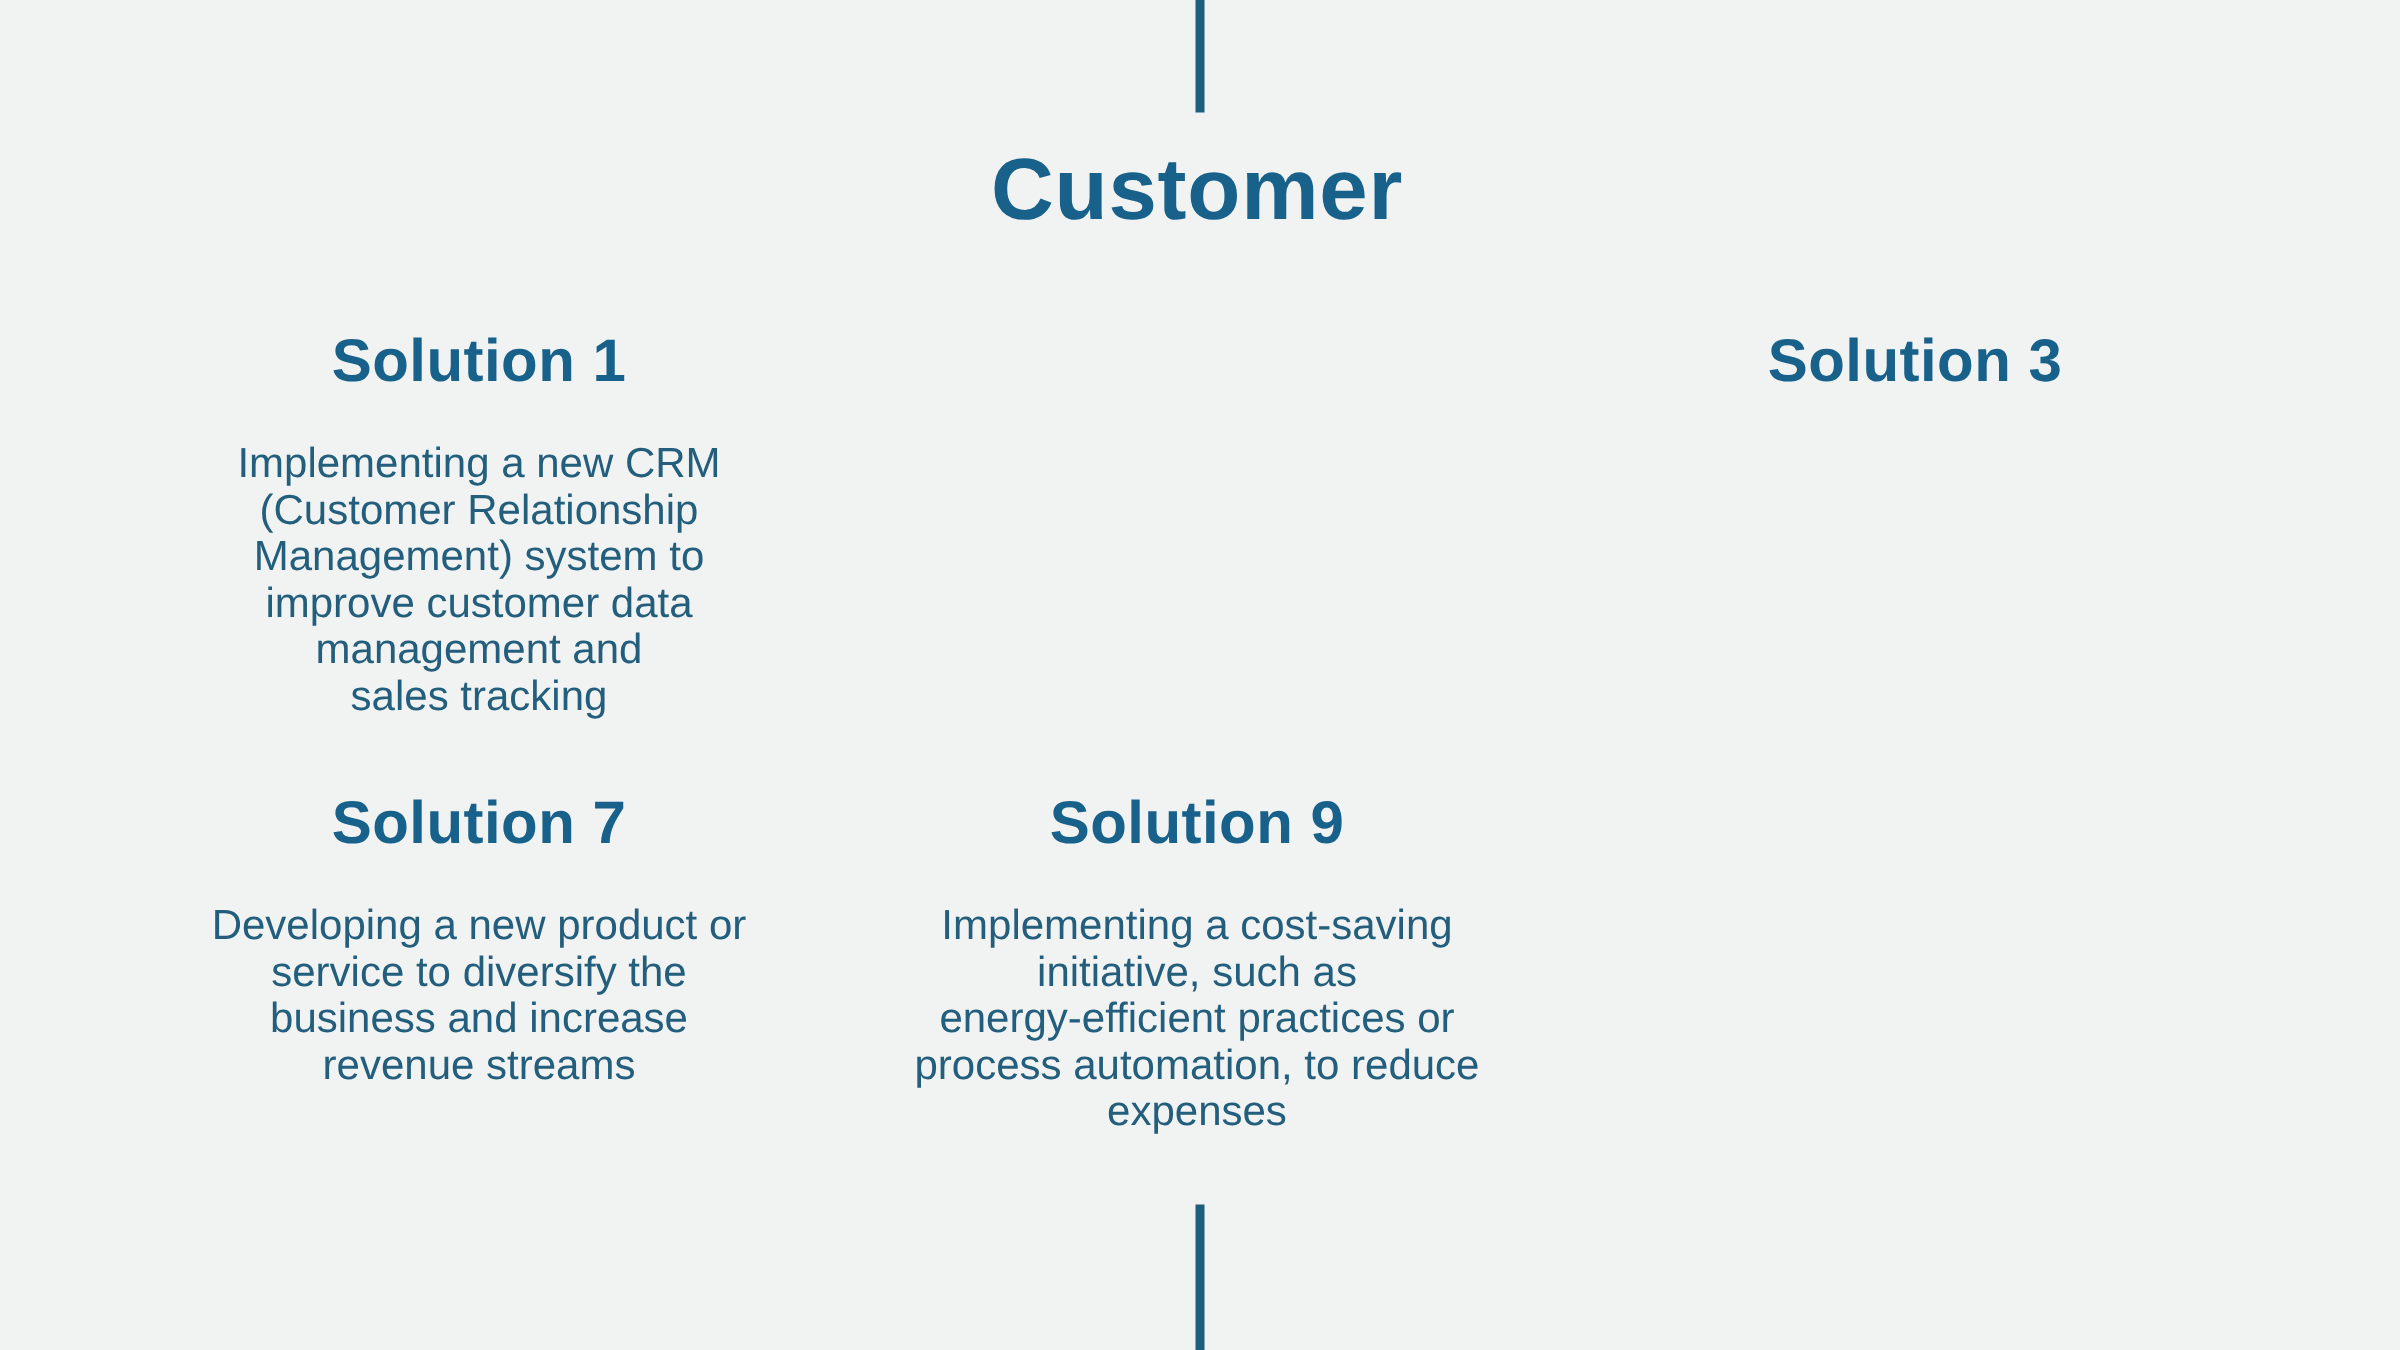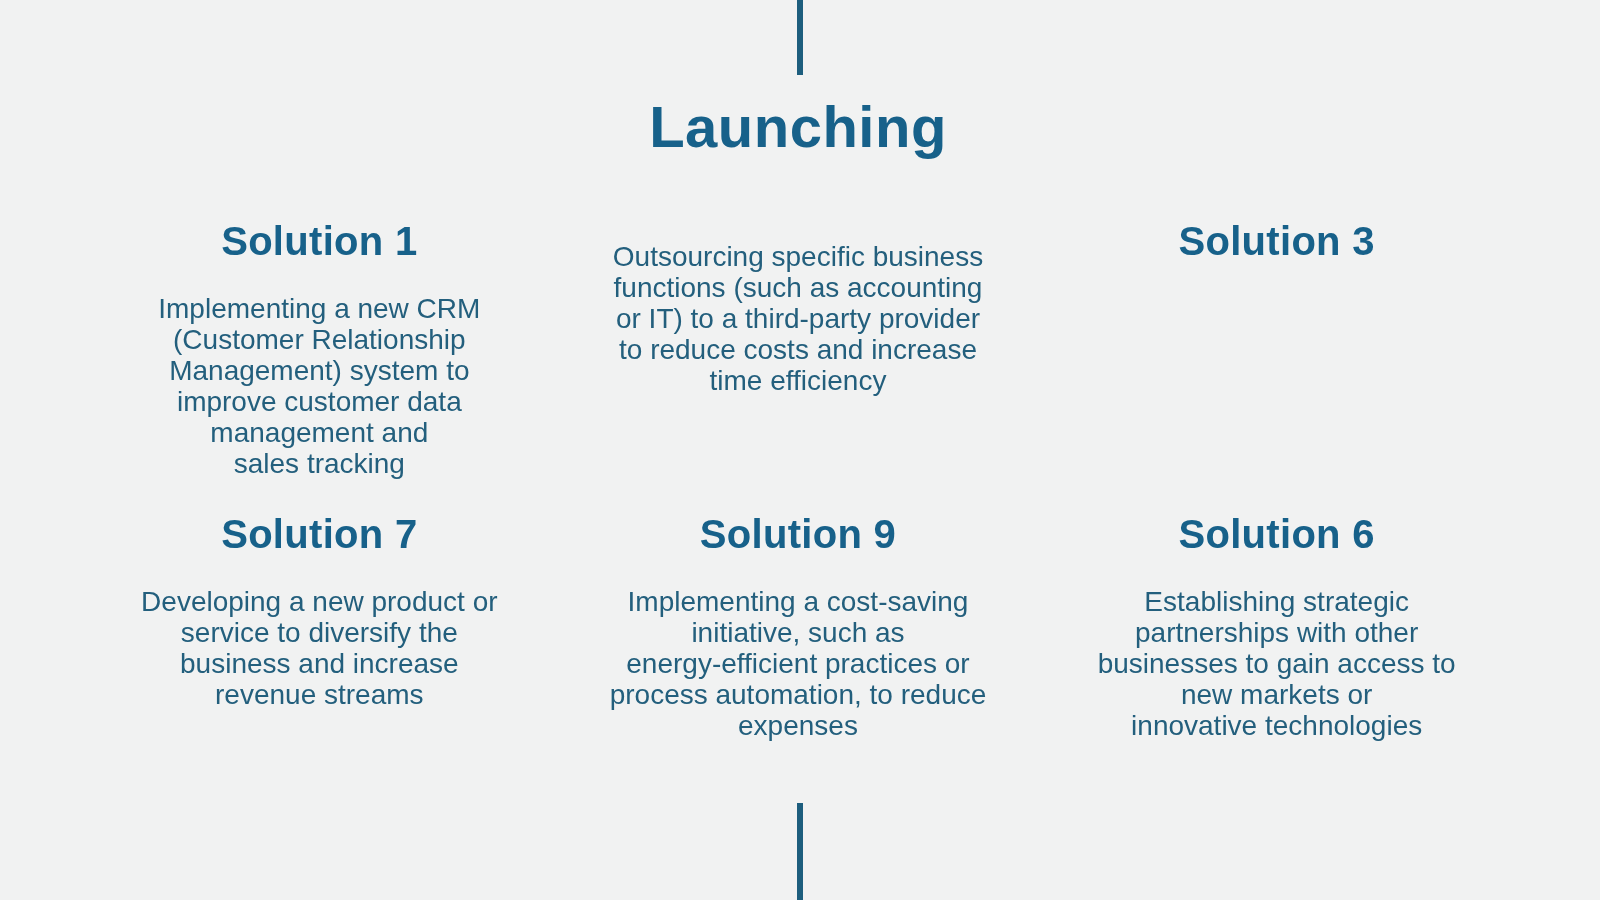--- a/index.html
+++ b/index.html
@@ -38,21 +38,21 @@
     line-height: 64px;
     font-weight: 700;
     letter-spacing: 0.5px;
     color: var(--accent);
   }
 
   .grid {
     margin-top: 56px;
     display: grid;
     grid-template-columns: repeat(3, 1fr);
-    row-gap: 29px;
+    row-gap: 44px;
   }
 
   .cell { text-align: center; }
 
   .cell h2 {
     font-size: 40px;
     line-height: 52px;
     font-weight: 700;
     letter-spacing: 0.3px;
     color: var(--accent);
@@ -65,61 +65,48 @@
     color: var(--body-text);
     white-space: pre-line;
   }
 </style>
 </head>
 <body>
 
 <div class="vline vline-top"></div>
 
 <div class="content">
-  <h1 class="title">Launching</h1>
+  <h1 class="title">Customer</h1>
 
   <div class="grid">
     <section class="cell">
       <h2>Solution 1</h2>
       <p>Implementing a new CRM
 (Customer Relationship
 Management) system to
 improve customer data
 management and
 sales tracking</p>
     </section>
     <section class="cell">
-      <p>Outsourcing specific business
-functions (such as accounting
-or IT) to a third-party provider
-to reduce costs and increase
-time efficiency</p>
     </section>
     <section class="cell">
       <h2>Solution 3</h2>
     </section>
     <section class="cell">
       <h2>Solution 7</h2>
       <p>Developing a new product or
 service to diversify the
 business and increase
 revenue streams</p>
     </section>
     <section class="cell">
       <h2>Solution 9</h2>
       <p>Implementing a cost-saving
 initiative, such as
 energy-efficient practices or
 process automation, to reduce
 expenses</p>
     </section>
-    <section class="cell">
-      <h2>Solution 6</h2>
-      <p>Establishing strategic
-partnerships with other
-businesses to gain access to
-new markets or
-innovative technologies</p>
-    </section>
   </div>
 </div>
 
 <div class="vline vline-bottom"></div>
 
 </body></html>

